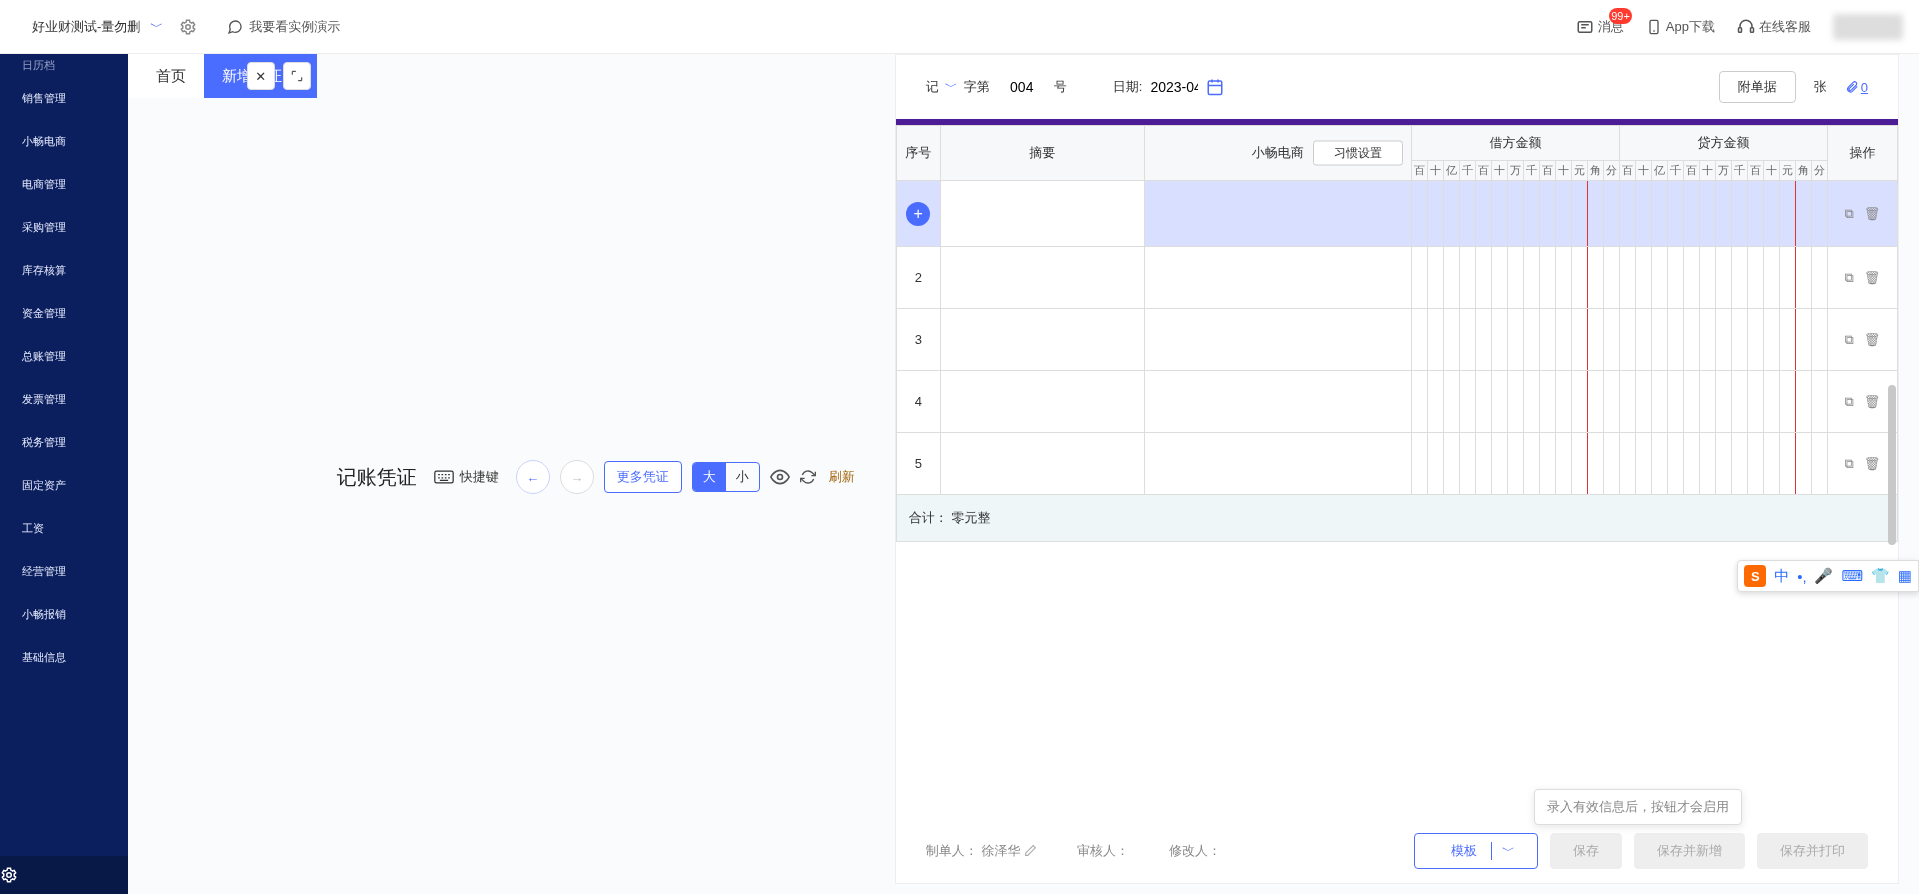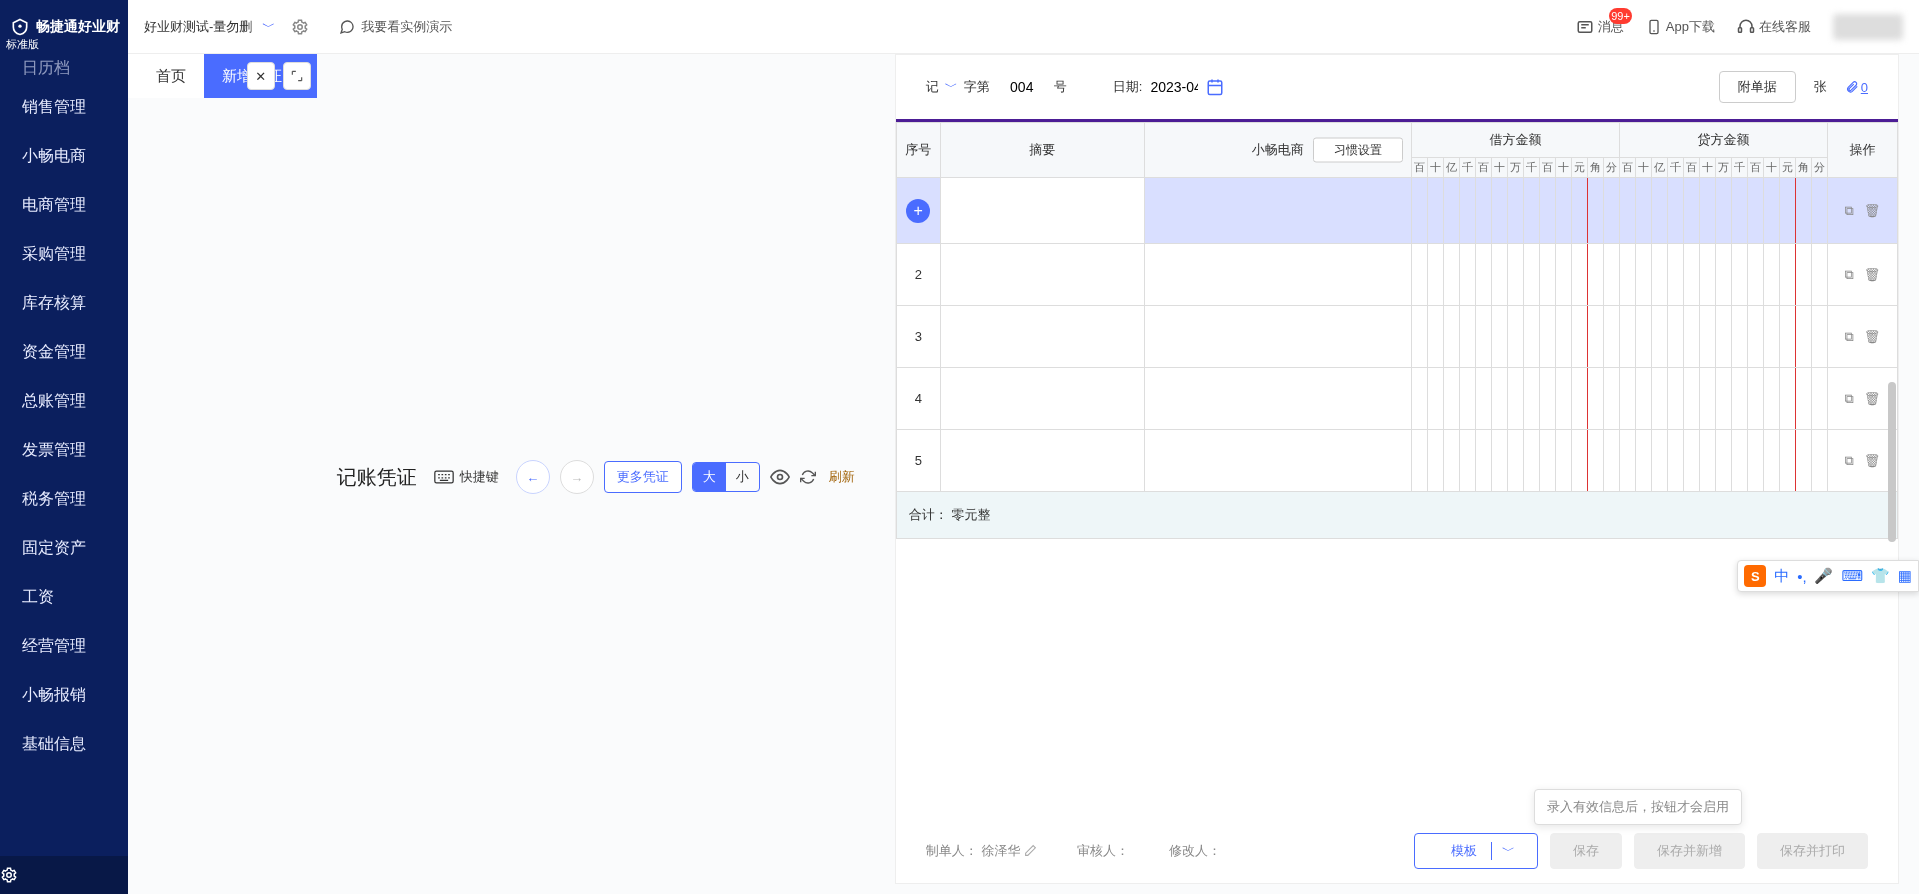--- a/index.html
+++ b/index.html
@@ -14,21 +14,21 @@
 .gear { margin-left:16px; color:#888; cursor:pointer; }
 .demo { margin-left:30px; display:flex; align-items:center; gap:6px; color:#555; cursor:pointer; }
 .top-right { margin-left:auto; display:flex; align-items:center; gap:22px; color:#555; }
 .top-right .item { display:flex; align-items:center; gap:4px; cursor:pointer; position:relative; }
 .red-badge { position:absolute; top:-10px; right:-8px; background:#ff3b30; color:#fff; border-radius:9px; font-size:11px; padding:0 2px; line-height:16px; }
 .avatar-blur { width:70px; height:26px; background:#ddd; filter:blur(3px); border-radius:4px; }
 
 
 .layout { display:flex; height:calc(100vh - 54px); }
 .sidebar { width:128px; background:#0b1f5e; color:#e8ecff; overflow-y:auto; position:relative; }
-.sidebar .nav-item { padding:14px 22px; font-size:16px; cursor:pointer; }
+.sidebar .nav-item { padding:14px 22px; font-size:11px; cursor:pointer; }
 .sidebar .nav-item.cut { padding-top:4px; padding-bottom:4px; opacity:.6; }
 .sidebar .gear-bottom { position:absolute; bottom:0; left:0; right:0; text-align:center; padding:10px 0; background:#081847; }
 
 
 .main { flex:1; display:flex; flex-direction:row; background:#fafbfc; position:relative; }
 .tabs { background:#fff; height:44px; display:flex; align-items:center; padding-left:10px; position:relative; }
 .tab { padding:0 18px; height:44px; line-height:44px; font-size:15px; cursor:pointer; }
 .tab.active { background:#4a6cff; color:#fff; }
 .tab .close { margin-left:8px; }
 .tab-actions { position:absolute; right:6px; display:flex; gap:8px; }
@@ -50,21 +50,21 @@
 .voucher-card { background:#fff; margin:0 20px 10px; border:1px solid #eee; flex:1; display:flex; flex-direction:column; overflow:hidden; }
 .voucher-meta { display:flex; align-items:center; padding:16px 30px; gap:8px; }
 .voucher-meta .segment { display:flex; align-items:center; gap:6px; }
 .voucher-meta input[type=text] { border:none; border-bottom:1px solid transparent; width:48px; text-align:center; font-size:14px; }
 .voucher-meta .date-input { width:100px; text-align:center; }
 .voucher-meta .right { margin-left:auto; display:flex; align-items:center; gap:18px; }
 .attach-btn { border:1px solid #ccc; padding:6px 18px; border-radius:4px; cursor:pointer; background:#fff; }
 .clip { color:#4a6cff; display:flex; align-items:center; gap:2px; cursor:pointer; }
 
 
-.vtable { border-top:3px solid #4c1d95; flex:1; overflow:auto; position:relative; }
+.vtable { border-top:6px solid #4c1d95; flex:1; overflow:auto; position:relative; }
 table { border-collapse:collapse; width:100%; table-layout:fixed; }
 th,td { border:1px solid #ddd; font-size:13px; }
 thead th { background:#f6f8fa; font-weight:normal; padding:8px 4px; text-align:center; }
 th.seq { width:44px; }
 th.summary { width:204px;margin-top:48px; }
 th.ops { width:70px; }
 .digit-row th { width:16px; font-size:11px; padding:2px 0; color:#666; }
 tbody td { height:62px; text-align:center; vertical-align:middle; }
 tbody tr.active td { background:#d9dfff; }
 tbody tr.active td.summary-cell { background:#fff; padding:4px; }
@@ -91,28 +91,20 @@
 .ime-bar span.icon { color:#2b6cff; font-size:15px; }
 
 .scrollbar-fake { position:absolute; right:2px; top:260px; width:8px; height:160px; background:#c8c8c8; border-radius:4px; }
 
 svg { display:block; }
 </style>
 </head>
 <body>
 
 <div class="topbar">
-  <div class="logo">
-    <svg width="20" height="20" viewBox="0 0 24 24" fill="none">
-        <path d="M12 3l8 4v5c0 5-3.5 8-8 9-4.5-1-8-4-8-9V7l8-4z" stroke="#fff" stroke-width="2"></path>
-        <circle cx="12" cy="11" r="2" fill="#fff"></circle>
-      </svg>
-    <span>畅捷通好业财</span>
-    <span class="badge">标准版</span>
-  </div>
   <div class="org-picker">
     <span>好业财测试-量勿删</span>
     <span class="chev">﹀</span>
   </div>
   <span class="gear">
     <svg width="18" height="18" viewBox="0 0 24 24" fill="none" stroke="#888" stroke-width="2">
         <circle cx="12" cy="12" r="3"></circle>
         <path d="M19 12a7 7 0 0 0-.1-1.2l2-1.6-2-3.4-2.4.9a7 7 0 0 0-2-1.2L14 3h-4l-.5 2.5a7 7 0 0 0-2 1.2l-2.4-.9-2 3.4 2 1.6A7 7 0 0 0 5 12c0 .4 0 .8.1 1.2l-2 1.6 2 3.4 2.4-.9c.6.5 1.3.9 2 1.2L10 21h4l.5-2.5c.7-.3 1.4-.7 2-1.2l2.4.9 2-3.4-2-1.6c.1-.4.1-.8.1-1.2z"></path>
       </svg>
   </span>

